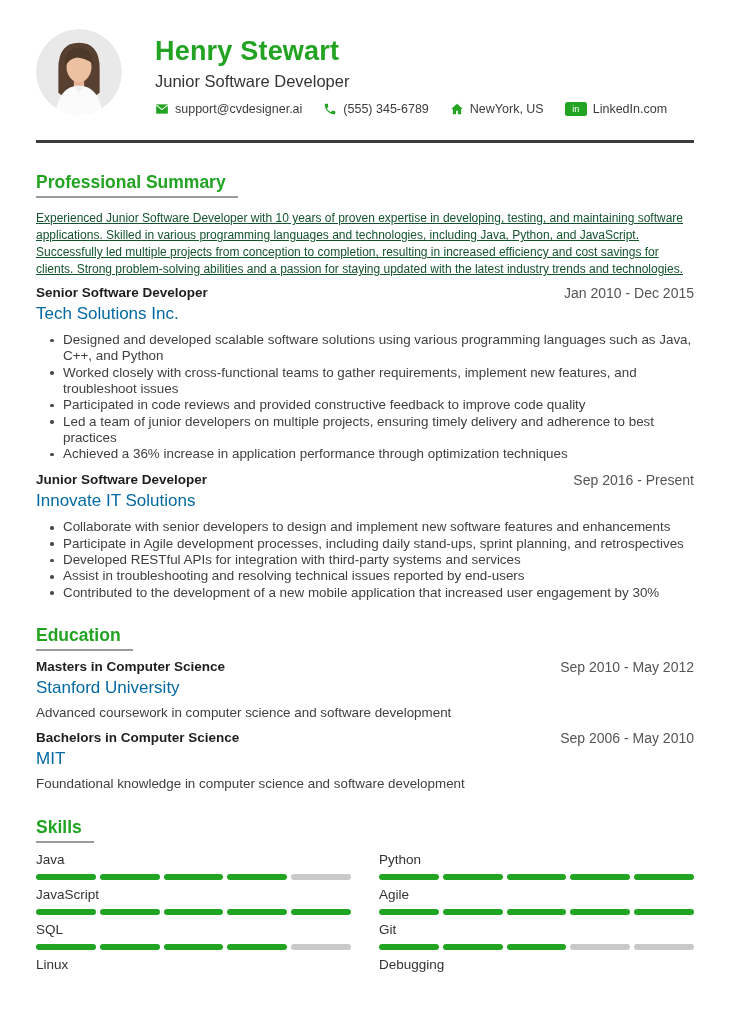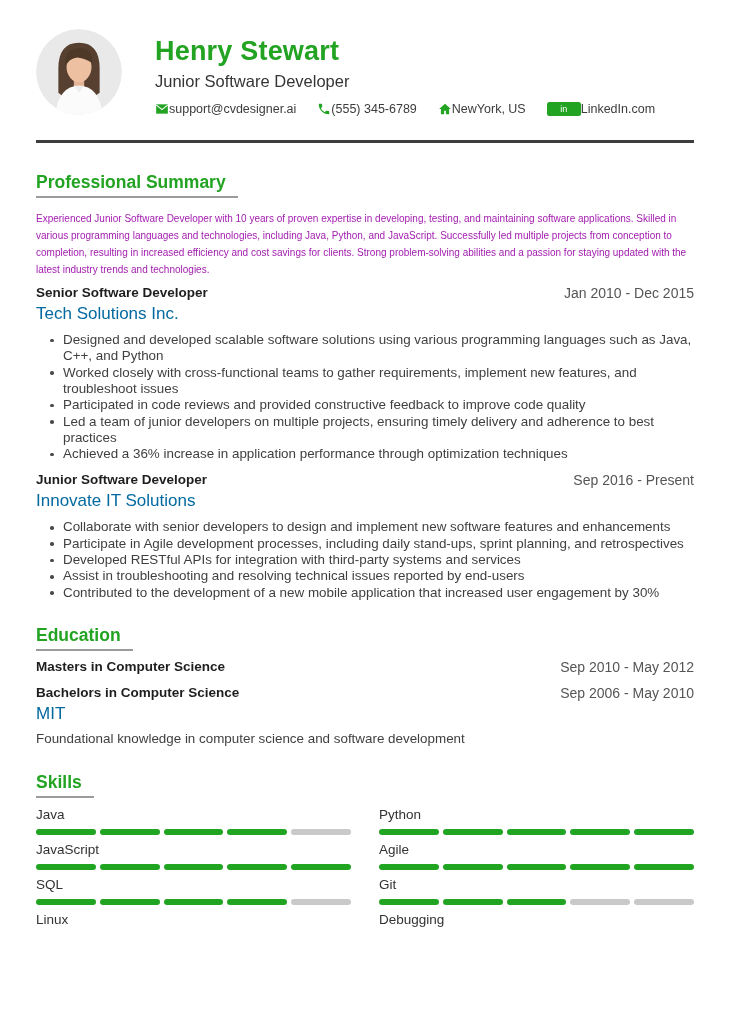--- a/index.html
+++ b/index.html
@@ -12,37 +12,37 @@
   .page { width: 730px; height: 1024px; padding: 29px 36px 0; overflow: hidden; background: #fff; }
 
   
   .header { display: flex; gap: 33px; }
   .avatar { width: 86px; height: 86px; border-radius: 50%; overflow: hidden; flex: 0 0 86px; }
   .avatar svg { display: block; width: 86px; height: 86px; }
   .header-info { padding-top: 7px; }
   .name { font-size: 27px; font-weight: bold; color: #22a322; line-height: 1.15; letter-spacing: .2px; }
   .headline { font-size: 16.5px; color: #353535; margin-top: 5px; }
   .contacts { display: flex; align-items: center; gap: 21px; margin-top: 11px; font-size: 12.5px; color: #3c3c3c; white-space: nowrap; }
-  .contact { display: inline-flex; align-items: center; }
+  .contact { display: inline-flex; align-items: center; gap: 6px; }
   .cicon { width: 14px; height: 14px; display: inline-block; flex: 0 0 14px; }
   .cicon svg { display: block; width: 14px; height: 14px; }
-  .li-badge { width: 34px; height: 14px; background: #22a322; border-radius: 2.5px; color: #fff;
+  .li-badge { width: 22px; height: 14px; background: #22a322; border-radius: 2.5px; color: #fff;
               font-size: 9px; font-weight: normal; display: inline-flex; align-items: center; justify-content: center; line-height: 1; }
   .divider { height: 3px; background: #3d3d3d; margin-top: 24px; }
 
   
   h2.sec-heading {
     display: inline-block; font-size: 17.5px; font-weight: bold; color: #22a322;
     padding: 0 12px 3px 0; border-bottom: 2px solid #9b9b9b; line-height: 21px;
   }
   .sec-summary h2 { margin-top: 29px; }
   .sec-exp h2 { margin-top: 46px; }
   .sec-edu h2 { margin-top: 24px; }
   .sec-skills h2 { margin-top: 26px; }
-  .summary-text { margin-top: 12px; font-size: 10px; line-height: 17px; color: #a21caf; }
+  .summary-text { margin-top: 12px; font-size: 12px; line-height: 17px; color: #14532d; text-decoration: underline; }
 
   
   .job { margin-top: 7px; }
   .job + .job { margin-top: 10px; }
   .row-head { display: flex; justify-content: space-between; align-items: flex-start; }
   .entry-title { font-size: 13.5px; font-weight: bold; color: #1e1e1e; }
   .entry-dates { font-size: 14px; color: #555; }
   .entry-sub { font-size: 17px; color: #0369a1; margin-top: 3px; }
   ul.bullets { margin-top: 8px; padding-left: 27px; list-style: none; }
   ul.bullets li { font-size: 13.4px; line-height: 16.3px; color: #3f3f3f; position: relative; }
@@ -178,20 +178,22 @@
 
   <section class="sec-edu">
     <h2 class="sec-heading">Education</h2>
     <div>
 
         <div class="degree">
           <div class="row-head">
             <span class="entry-title">Masters in Computer Science</span>
             <span class="entry-dates">Sep 2010 - May 2012</span>
           </div>
+          <div class="entry-sub">Stanford University</div>
+          <div class="degree-desc">Advanced coursework in computer science and software development</div>
         </div>
 
         <div class="degree">
           <div class="row-head">
             <span class="entry-title">Bachelors in Computer Science</span>
             <span class="entry-dates">Sep 2006 - May 2010</span>
           </div>
           <div class="entry-sub">MIT</div>
           <div class="degree-desc">Foundational knowledge in computer science and software development</div>
         </div>

